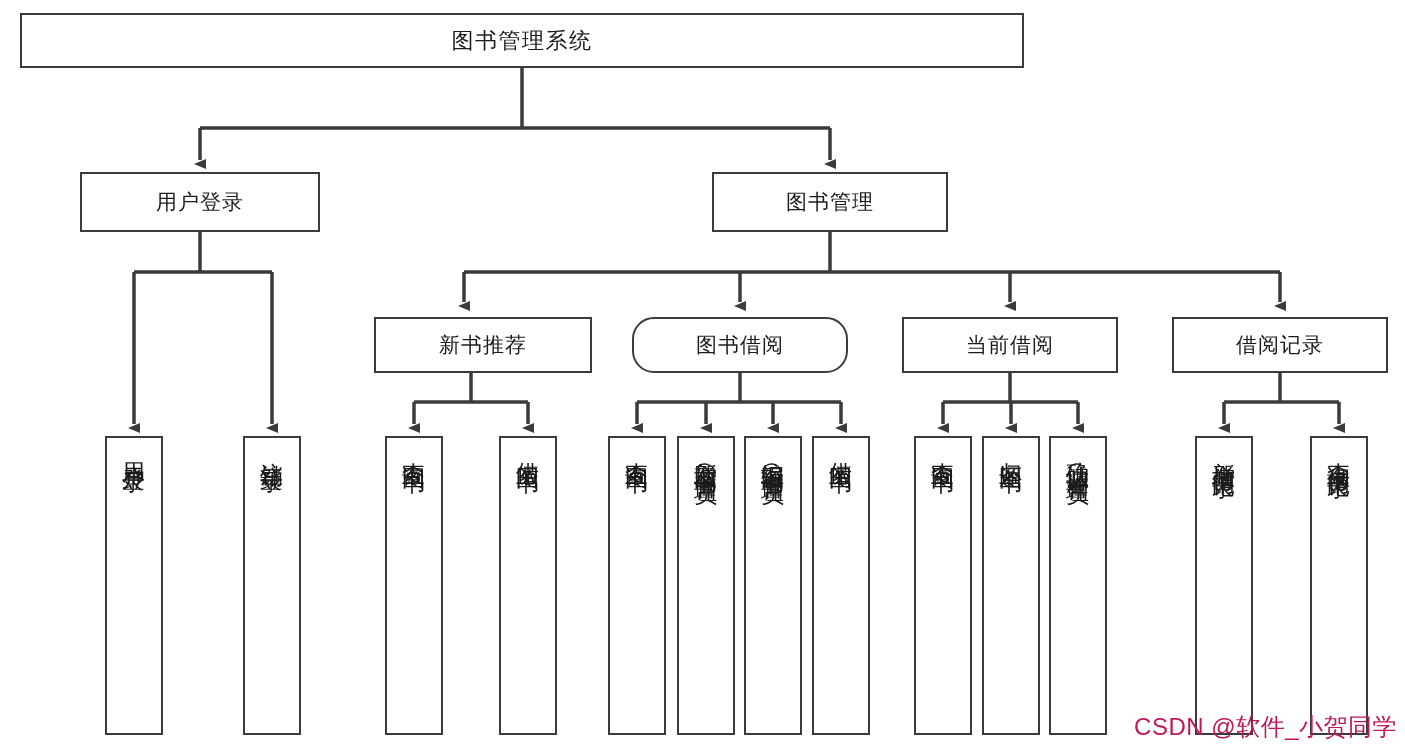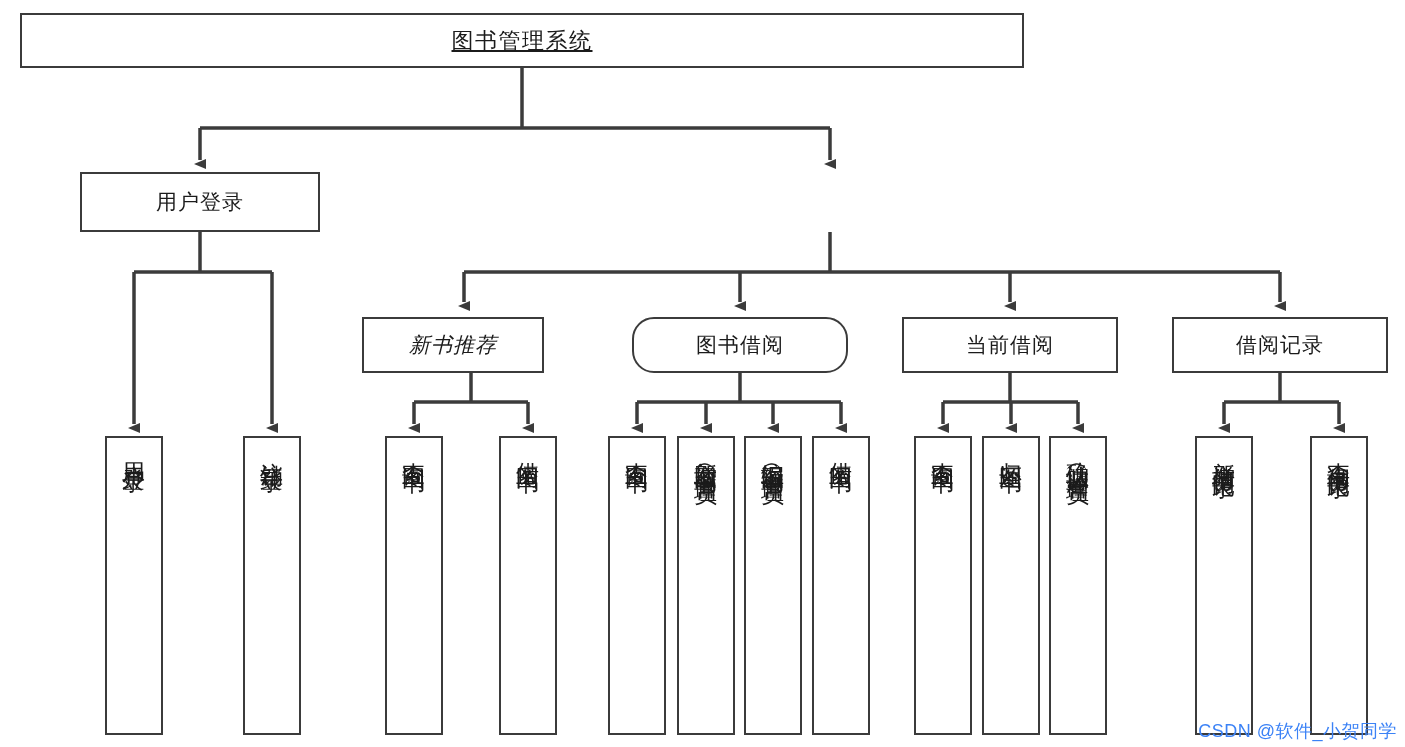--- a/index.html
+++ b/index.html
@@ -63,22 +63,22 @@
     text-orientation: upright;
     font-size: 23px;
     line-height: 1.05;
     letter-spacing: 3px;
     white-space: nowrap;
   }
   .watermark {
     position: absolute;
     right: 8px;
     bottom: 4px;
-    font-size: 18px;
-    color: #3b82f6;
+    font-size: 24px;
+    color: #be185d;
     letter-spacing: 0.5px;
     z-index: 3;
     white-space: nowrap;
   }
 </style>
 </head>
 <body>
 
 <div id="diagram-root">
 
@@ -126,29 +126,32 @@
       <path d="M 1011 402 L 1011 424" marker-end="url(#arrow)"></path>
       <path d="M 1078 402 L 1078 424" marker-end="url(#arrow)"></path>
 
       <path d="M 1280 373 L 1280 402"></path>
       <path d="M 1224 402 L 1339 402"></path>
       <path d="M 1224 402 L 1224 424" marker-end="url(#arrow)"></path>
       <path d="M 1339 402 L 1339 424" marker-end="url(#arrow)"></path>
     </g>
   </svg>
 
-  <div class="node root horiz" style="left:20px; top:13px; width:1004px; height:55px;text-decoration:underline;">
+  <div class="node root horiz" style="left:20px; top:13px; width:1004px; height:55px;">
     <span class="node-label">图书管理系统</span>
   </div>
 
   <div class="node horiz" style="left:80px; top:172px; width:240px; height:60px;">
     <span class="node-label">用户登录</span>
   </div>
-
-  <div class="node horiz" style="left:362px; top:317px; width:182px; height:56px;font-style:italic;">
+  <div class="node horiz" style="left:712px; top:172px; width:236px; height:60px;">
+    <span class="node-label">图书管理</span>
+  </div>
+
+  <div class="node horiz" style="left:374px; top:317px; width:218px; height:56px;">
     <span class="node-label">新书推荐</span>
   </div>
   <div class="node horiz" style="left:632px; top:317px; width:216px; height:56px;border-radius:22px;">
     <span class="node-label">图书借阅</span>
   </div>
   <div class="node horiz" style="left:1172px; top:317px; width:216px; height:56px;">
     <span class="node-label">借阅记录</span>
   </div>
   <div class="node horiz" style="left:902px; top:317px; width:216px; height:56px;">
     <span class="node-label">当前借阅</span>

